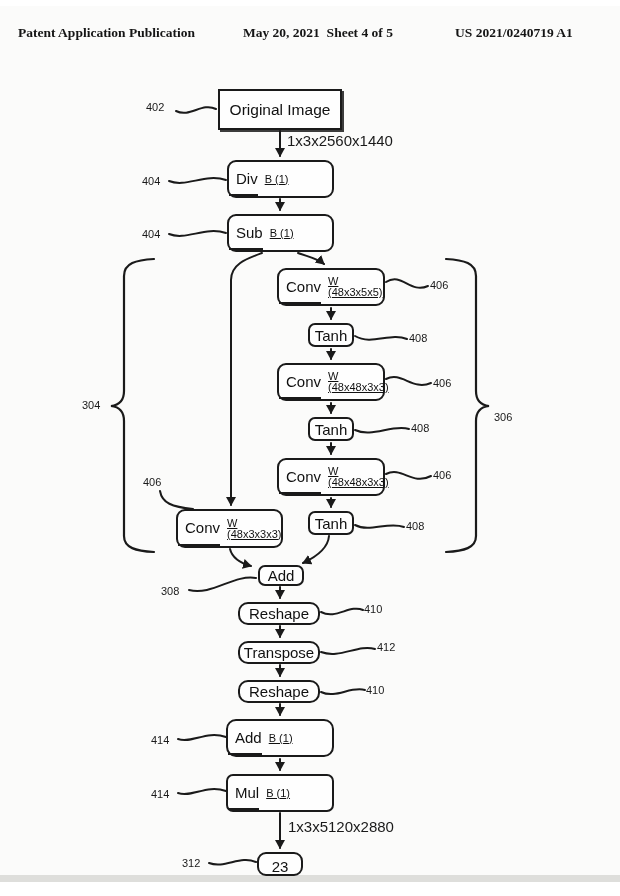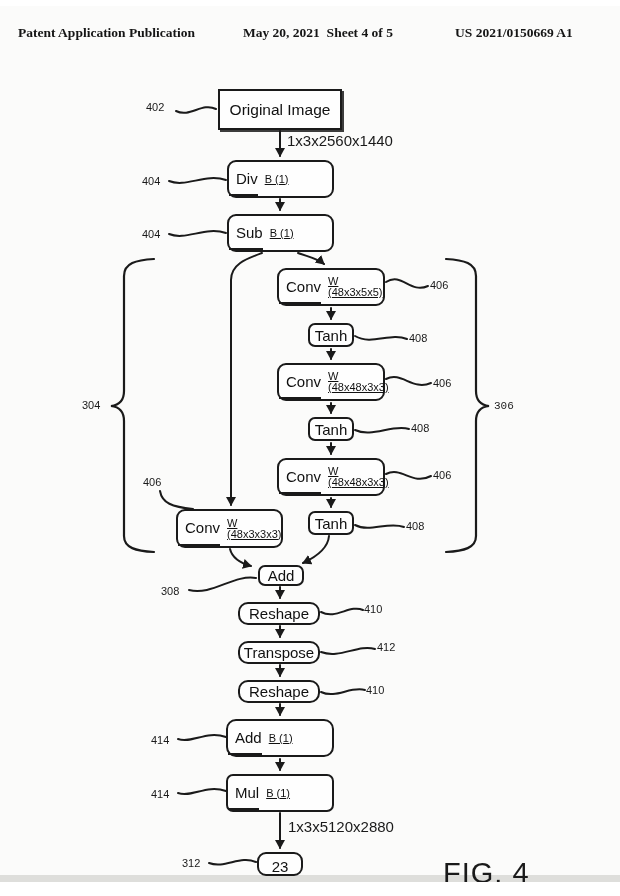--- a/index.html
+++ b/index.html
@@ -24,21 +24,21 @@
   .figlabel{position:absolute;z-index:2;font-size:29px;letter-spacing:1px;color:#1a1a1a;}
   .bottom-strip{position:absolute;left:0;right:0;bottom:0;height:7px;background:#dededb;z-index:0;}
 </style>
 </head>
 <body>
 
 <div class="page">
 
   <div class="hdr left">Patent Application Publication</div>
   <div class="hdr center">May 20, 2021  Sheet 4 of 5</div>
-  <div class="hdr right">US 2021/0150669 A1</div>
+  <div class="hdr right">US 2021/0240719 A1</div>
 
   <svg class="wires" width="620" height="896" viewBox="0 0 620 896">
     <defs>
       <marker id="arw" markerUnits="userSpaceOnUse" markerWidth="11" markerHeight="11" refX="8" refY="5" orient="auto">
         <path d="M0,0 L9,5 L0,10 Z" fill="#1a1a1a"></path>
       </marker>
     </defs>
     <g stroke="#1a1a1a" stroke-width="2" fill="none" stroke-linecap="round">
 
       <path d="M280,125 L280,150" marker-end="url(#arw)"></path>
@@ -168,25 +168,24 @@
   <div class="ref" style="left:142px;top:168px;">404</div>
   <div class="ref" style="left:142px;top:221px;">404</div>
   <div class="ref" style="left:430px;top:272px;">406</div>
   <div class="ref" style="left:409px;top:325px;">408</div>
   <div class="ref" style="left:433px;top:370px;">406</div>
   <div class="ref" style="left:411px;top:415px;">408</div>
   <div class="ref" style="left:433px;top:462px;">406</div>
   <div class="ref" style="left:406px;top:513px;">408</div>
   <div class="ref" style="left:143px;top:469px;">406</div>
   <div class="ref" style="left:82px;top:392px;">304</div>
-  <div class="ref" style="left:494px;top:393px;font-family:Liberation Mono, monospace;">306</div>
+  <div class="ref" style="left:494px;top:404px;">306</div>
   <div class="ref" style="left:161px;top:578px;">308</div>
   <div class="ref" style="left:364px;top:596px;">410</div>
   <div class="ref" style="left:377px;top:634px;">412</div>
   <div class="ref" style="left:366px;top:677px;">410</div>
   <div class="ref" style="left:151px;top:727px;">414</div>
   <div class="ref" style="left:151px;top:781px;">414</div>
   <div class="ref" style="left:182px;top:850px;">312</div>
 
-  <div class="figlabel" style="left:443px;top:851px;">FIG. 4</div>
 
   <div class="bottom-strip"></div>
 </div>
 
 </body></html>

